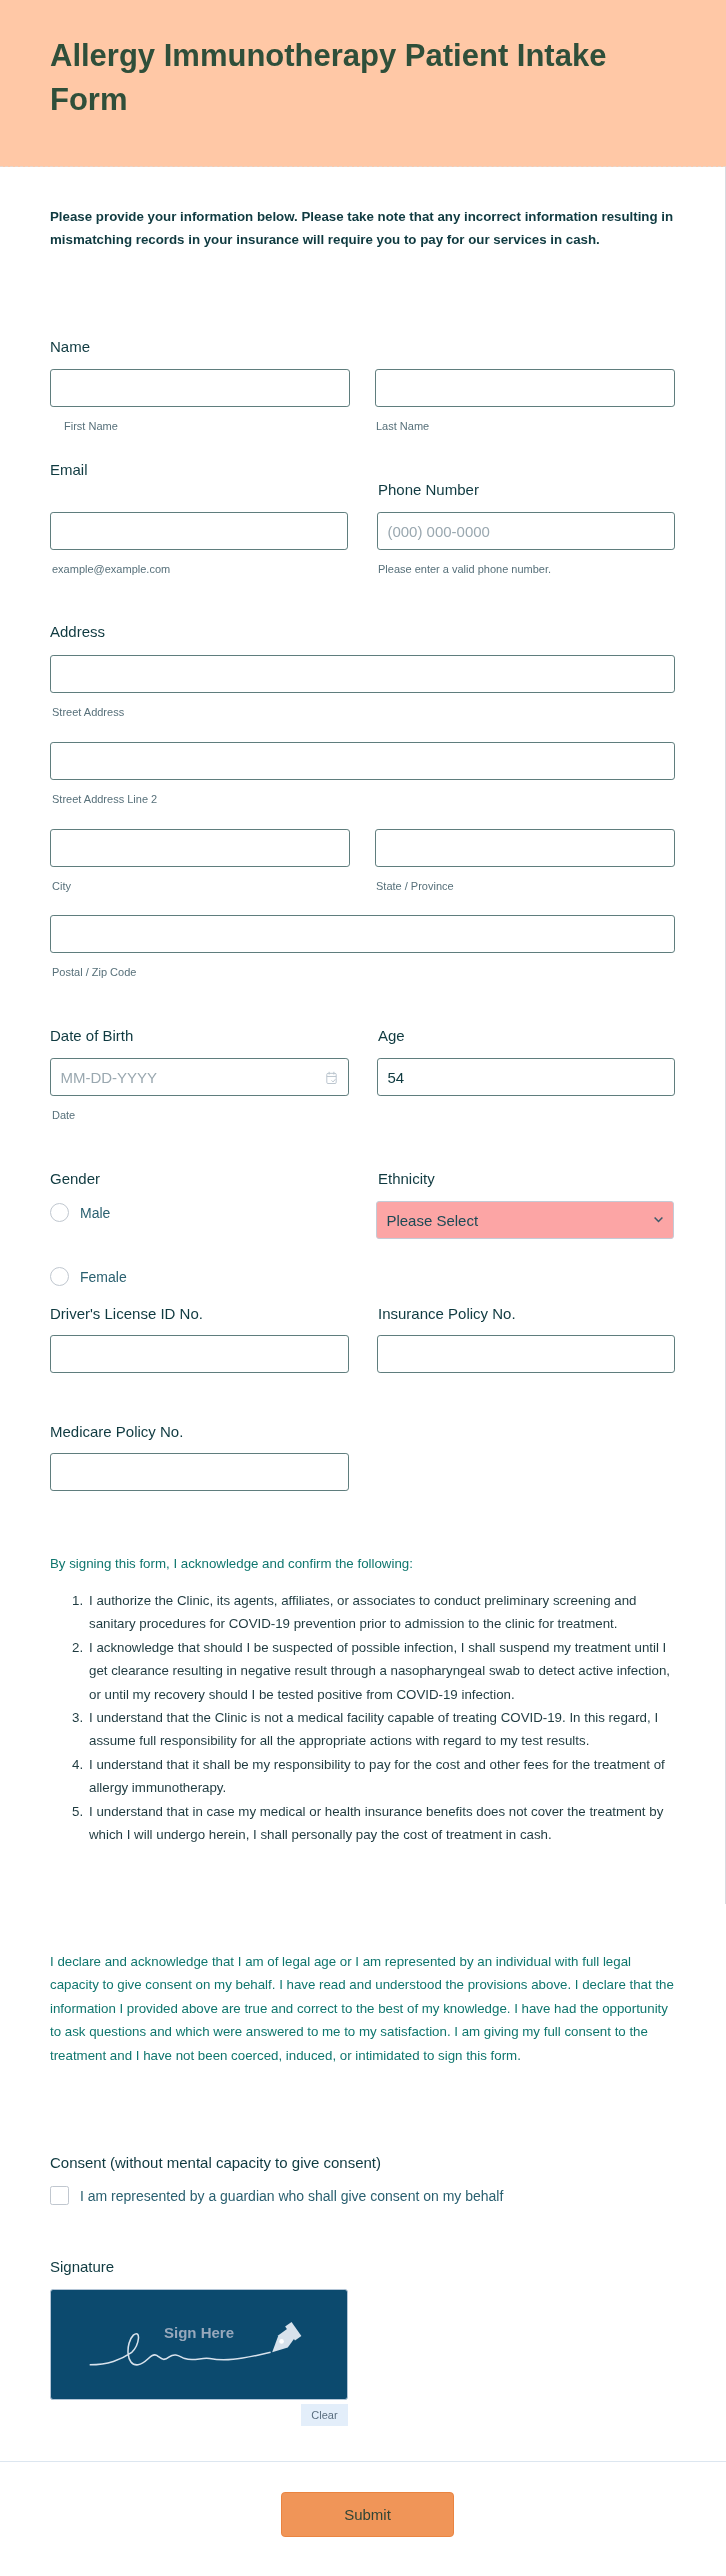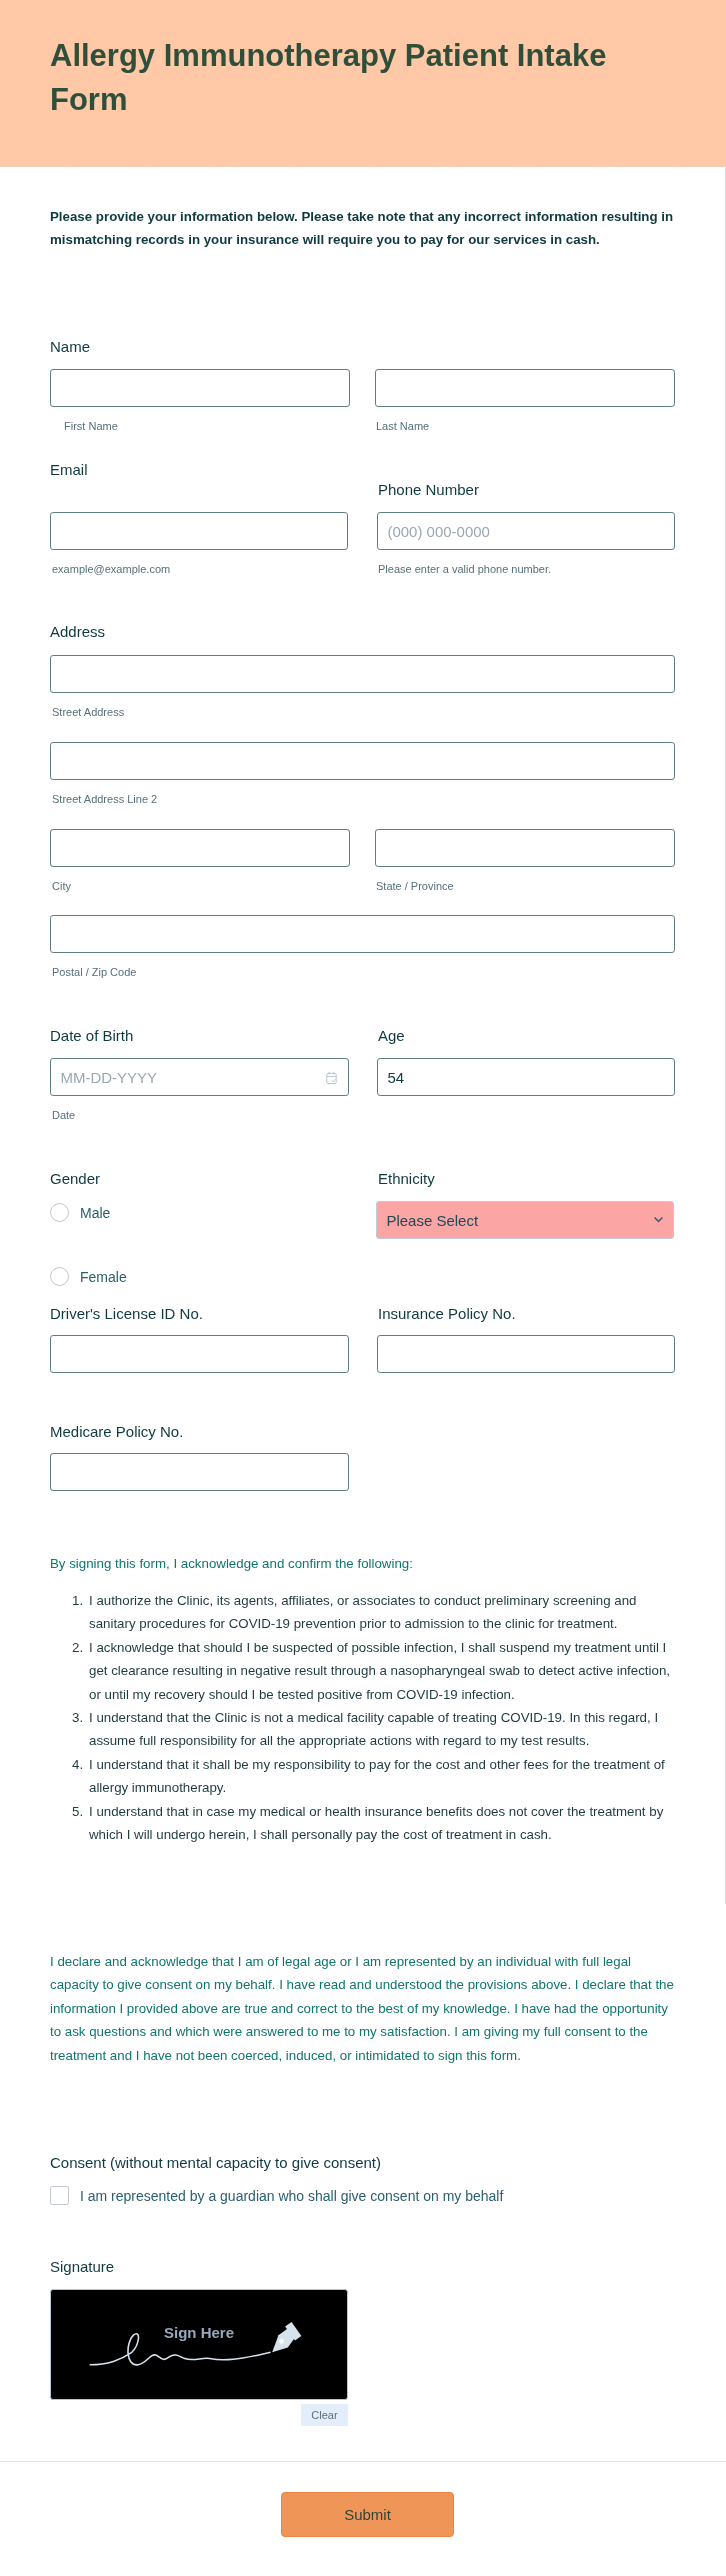--- a/index.html
+++ b/index.html
@@ -16,21 +16,21 @@
   .calendar { position: absolute; right: 11px; top: 11.7px; width: 11px; height: 13.3px; }
   .select { position: absolute; height: 38px; border: 0.8px solid #c3cbd6; border-radius: 3.1px; background: #fca5a5; font-size: 15px; color: #1c4a55; padding: 0 9.4px; display: flex; align-items: center; justify-content: space-between; }
   .chev { width: 11px; height: 7.8px; }
   .radio-row { position: absolute; display: flex; align-items: center; font-size: 14px; color: #2a6070; }
   .radio { width: 19px; height: 19px; border: 1.2px solid #c0c7cf; border-radius: 50%; margin-right: 11px; background: #fff; }
   .checkbox { width: 19px; height: 19px; border: 1.2px solid #c0c7cf; border-radius: 2.3px; margin-right: 11px; background: #fff; }
   .body-text { position: absolute; left: 50px; width: 625px; font-size: 13.3px; line-height: 23.4px; color: #0f766e; }
   .terms { position: absolute; left: 50px; width: 625px; font-size: 13.3px; line-height: 23.4px; color: #1f3b40; list-style: none; }
   .terms li { position: relative; padding-left: 39px; }
   .terms li .num { position: absolute; left: 22px; top: 0; }
-  .sig-box { position: absolute; left: 50px; top: 2289px; width: 298px; height: 111px; border: 0.8px solid #b3c5d6; border-radius: 3.1px; background: #000000; }
+  .sig-box { position: absolute; left: 50px; top: 2289px; width: 298px; height: 111px; border: 0.8px solid #b3c5d6; border-radius: 3.1px; background: #0c4a6e; }
   .sig-text { position: absolute; left: 0; width: 100%; top: 34px; text-align: center; font-size: 15px; font-weight: bold; color: #97a8bc; }
   .sig-svg { position: absolute; left: 34px; top: 31px; width: 234px; height: 47px; }
   .clear-btn { position: absolute; left: 301px; top: 2404px; width: 47px; height: 22px; background: #e3eefa; border-radius: 0; font-size: 11px; color: #5a6e80; display: flex; align-items: center; justify-content: center; }
   .divider { position: absolute; left: 0; top: 2461px; width: 726px; height: 0.8px; background: #dde6f0; }
   .submit { position: absolute; left: 281px; top: 2492px; width: 173px; height: 45px; background: #f09558; border: 0.8px solid #ea8440; border-radius: 3.9px; font-size: 15px; color: #2f4436; display: flex; align-items: center; justify-content: center; }
 </style>
 </head>
 <body>
 
 <div class="page">

